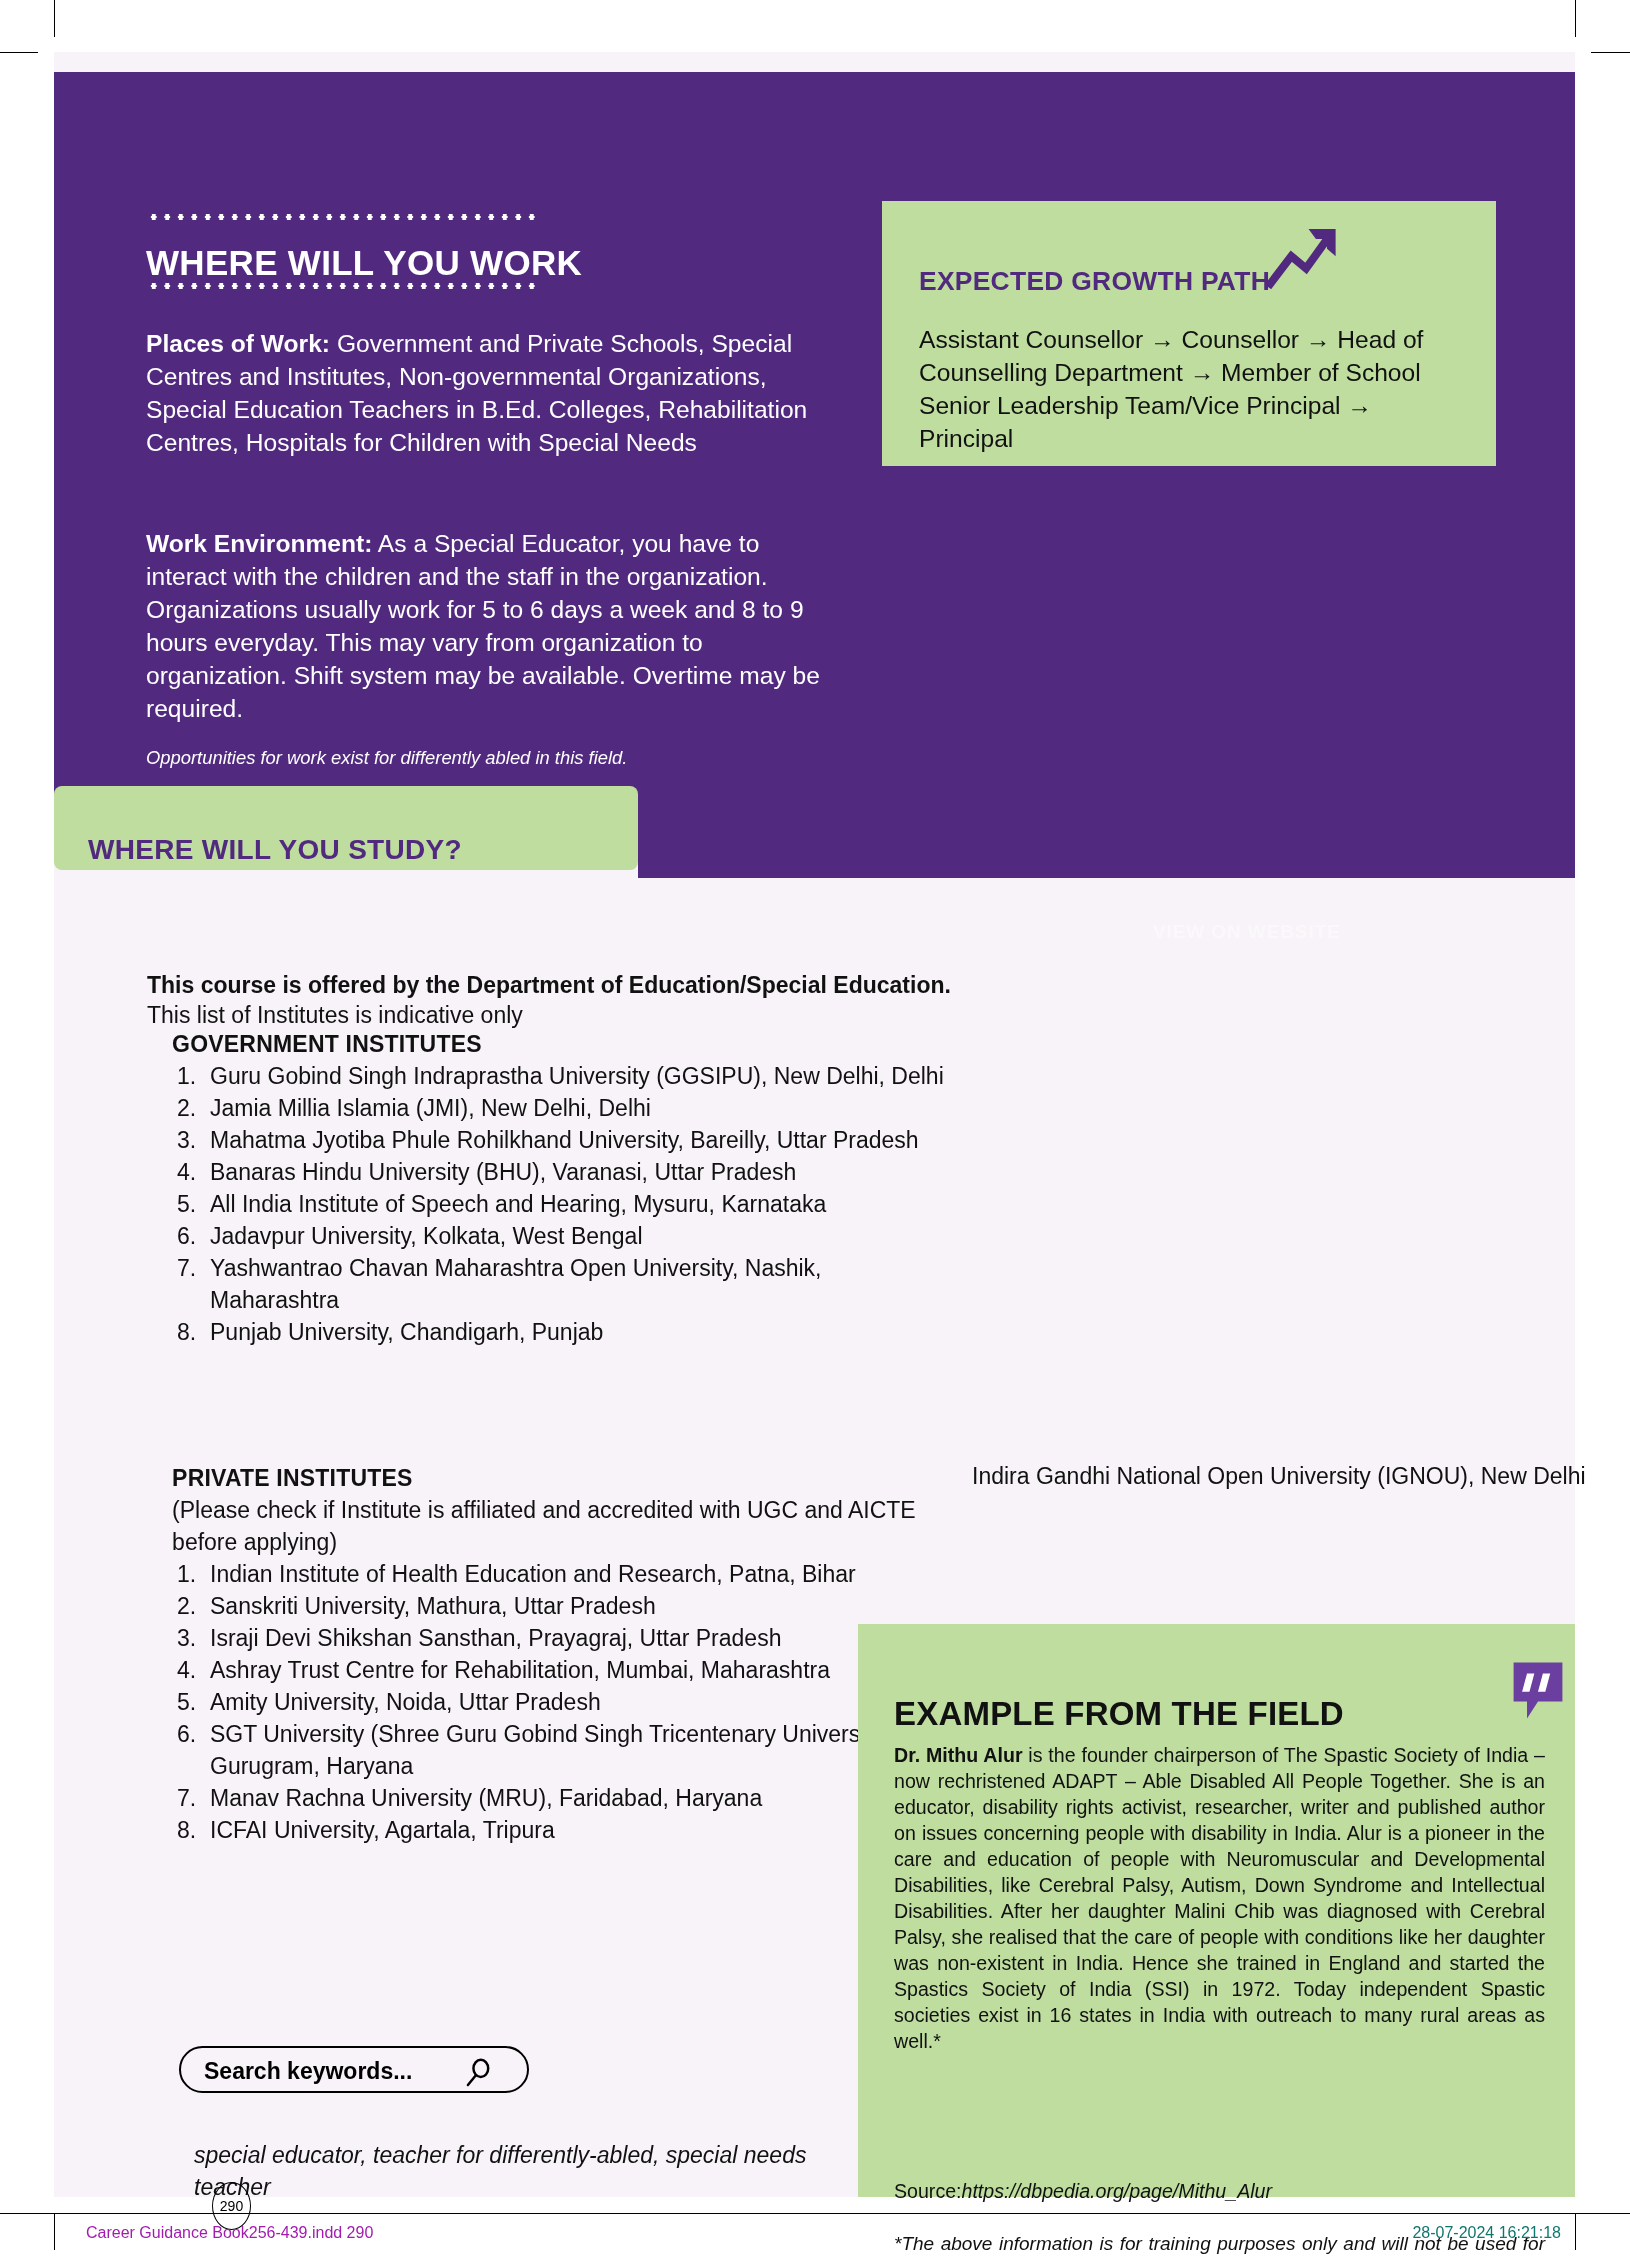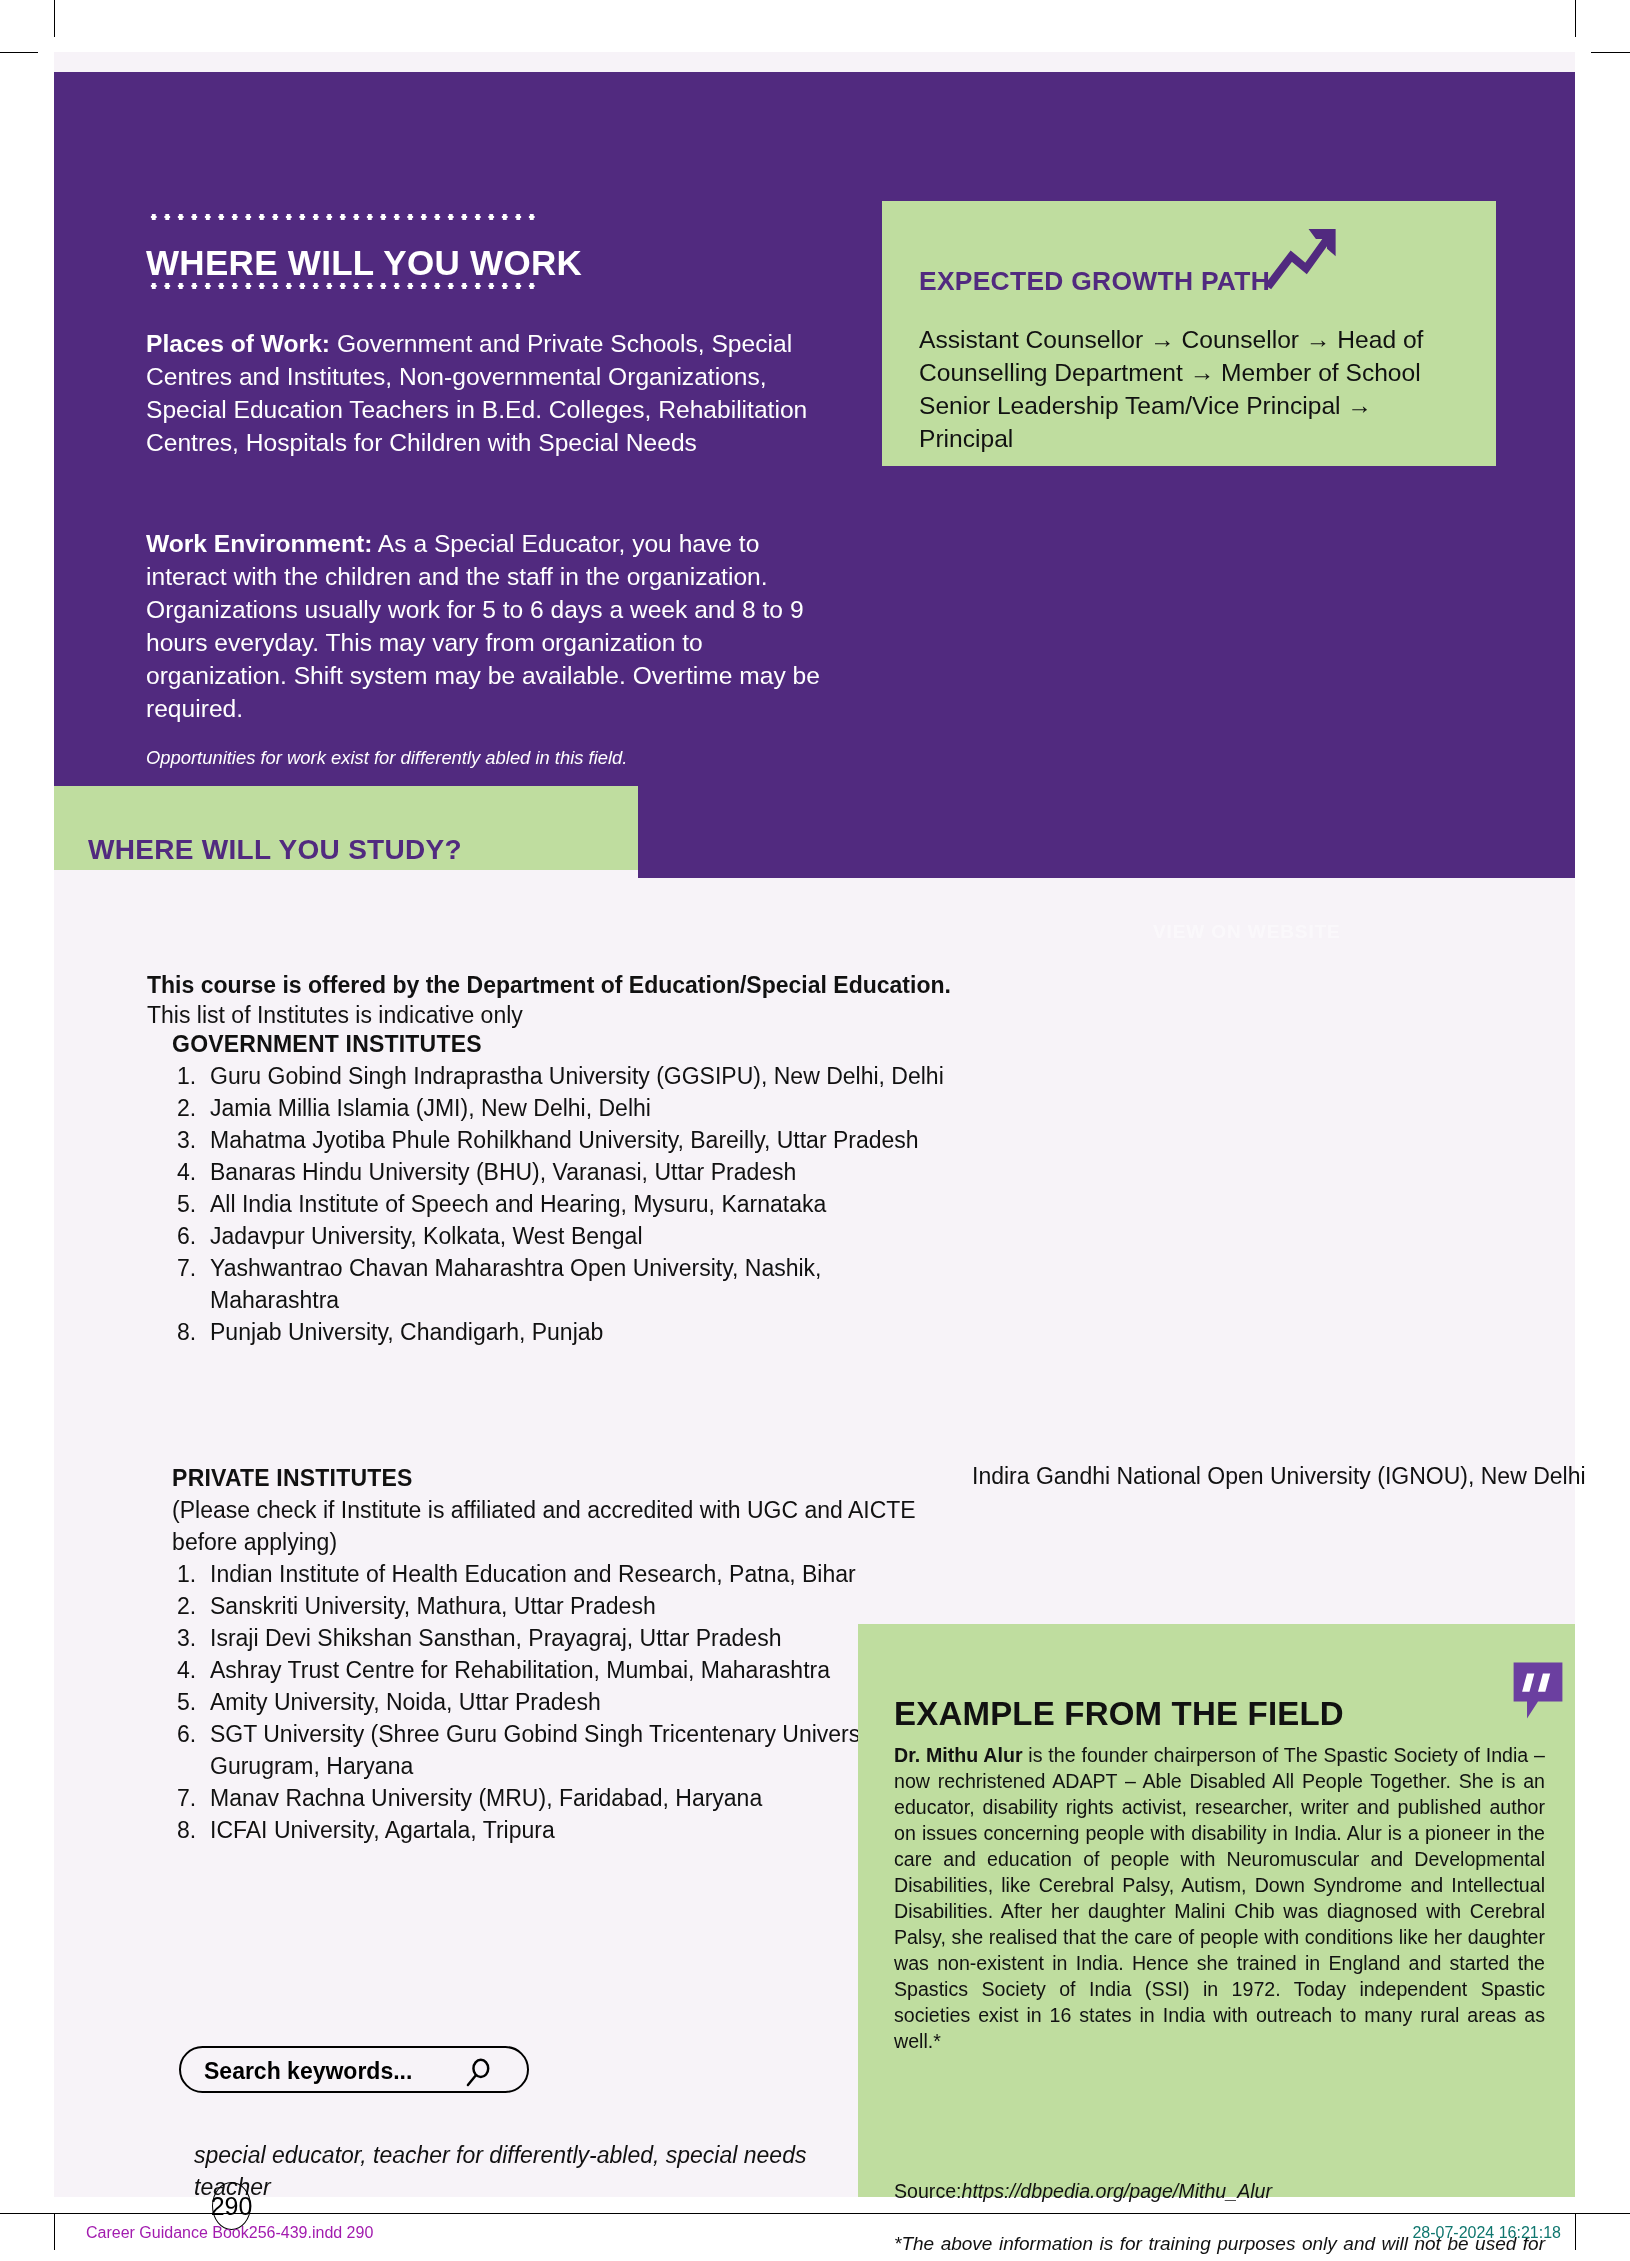--- a/index.html
+++ b/index.html
@@ -134,20 +134,21 @@
   }
 
   
   #study-tab {
     position: absolute;
     left: 0;
     top: 734px;
     width: 584px;
     height: 84px;
     background: #bfdd9f;
+    border-radius: 8px;
   }
   #study-tab-title {
     position: absolute;
     left: 34px;
     top: 25px;
     color: #512a7f;
     font-size: 28px;
     font-weight: bold;
     letter-spacing: 0.3px;
     white-space: nowrap;
@@ -352,21 +353,21 @@
   }
   #page-number-text {
     position: absolute;
     left: 0;
     top: 0;
     width: 100%;
     height: 100%;
     display: flex;
     align-items: center;
     justify-content: center;
-    font-size: 25px;
+    font-size: 14px;
     color: #000;
   }
 
   
   #footer-rule {
     position: absolute;
     left: 0;
     top: 2213px;
     width: 1630px;
     height: 1.2px;

